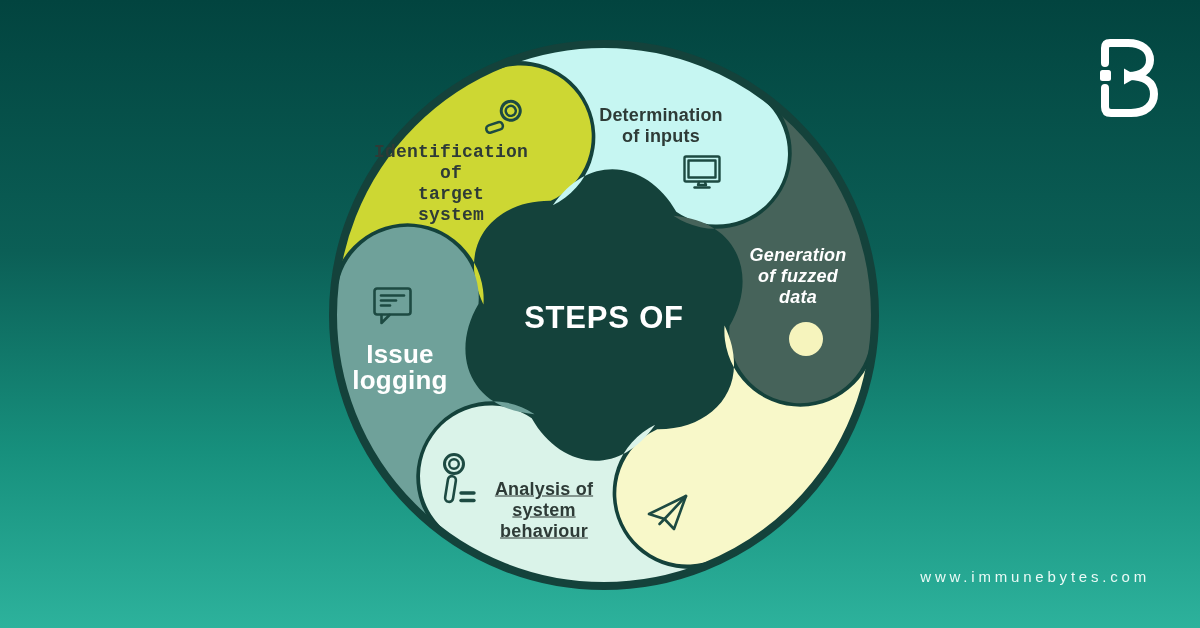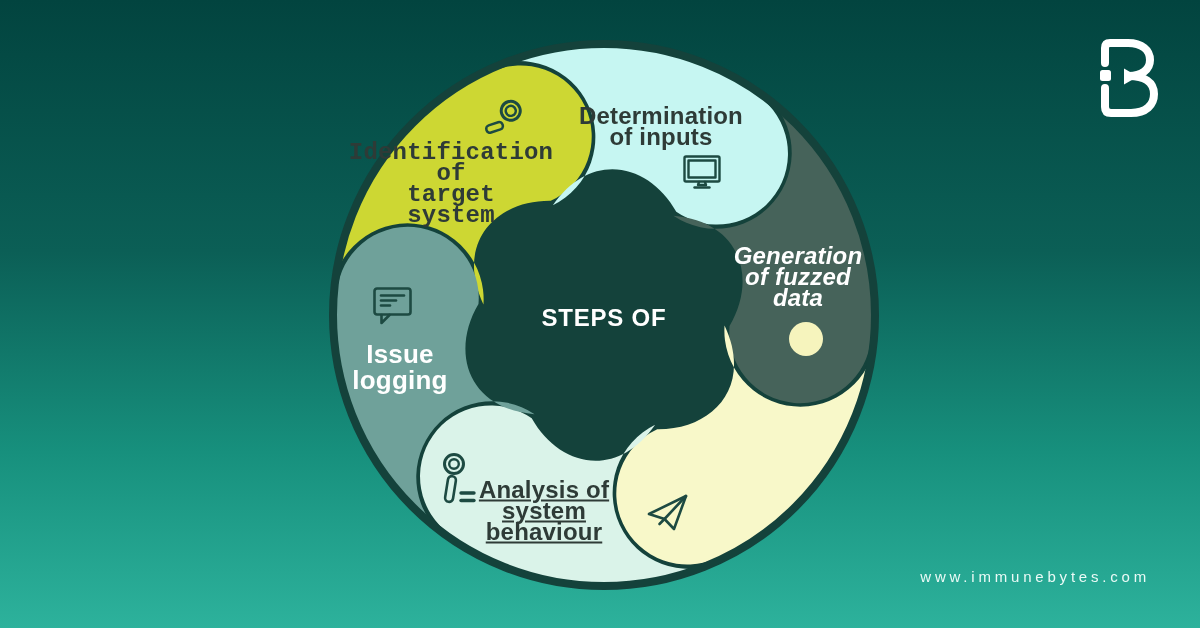--- a/index.html
+++ b/index.html
@@ -4,30 +4,30 @@
 <style>
   html,body { margin:0; padding:0; }
   .canvas {
     position:relative; width:1200px; height:628px; overflow:hidden;
     background:linear-gradient(180deg,#02443f 0%, #0b5f56 40%, #17907d 72%, #2db29c 100%);
     font-family:"Liberation Sans", sans-serif;
   }
   .wheel-svg { position:absolute; left:0; top:0; }
   .step-label {
     position:absolute; transform:translate(-50%,-50%);
-    text-align:center; font-weight:bold; font-size:24px; line-height:21px;
+    text-align:center; font-weight:bold; font-size:18px; line-height:21px;
     letter-spacing:0.2px;
   }
   .step-label span { display:block; }
   .text-dark  { color:#2e3b37; }
   .text-light { color:#ffffff; }
   .label-issue { font-size:26px; line-height:26px; }
   .center-title {
     position:absolute; left:604px; top:318px; transform:translate(-50%,-50%);
-    text-align:center; color:#ffffff; font-weight:bold; font-size:24px;
+    text-align:center; color:#ffffff; font-weight:bold; font-size:31px;
     line-height:34px; letter-spacing:0.8px; white-space:nowrap;
   }
   .center-title span { display:block; }
   .icon { position:absolute; }
   .footer-url {
     position:absolute; right:50px; top:568px; color:#eafaf6;
     font-size:15px; letter-spacing:3.8px; font-weight:normal;
   }
   .logo { position:absolute; left:1083px; top:32px; }
 </style>

